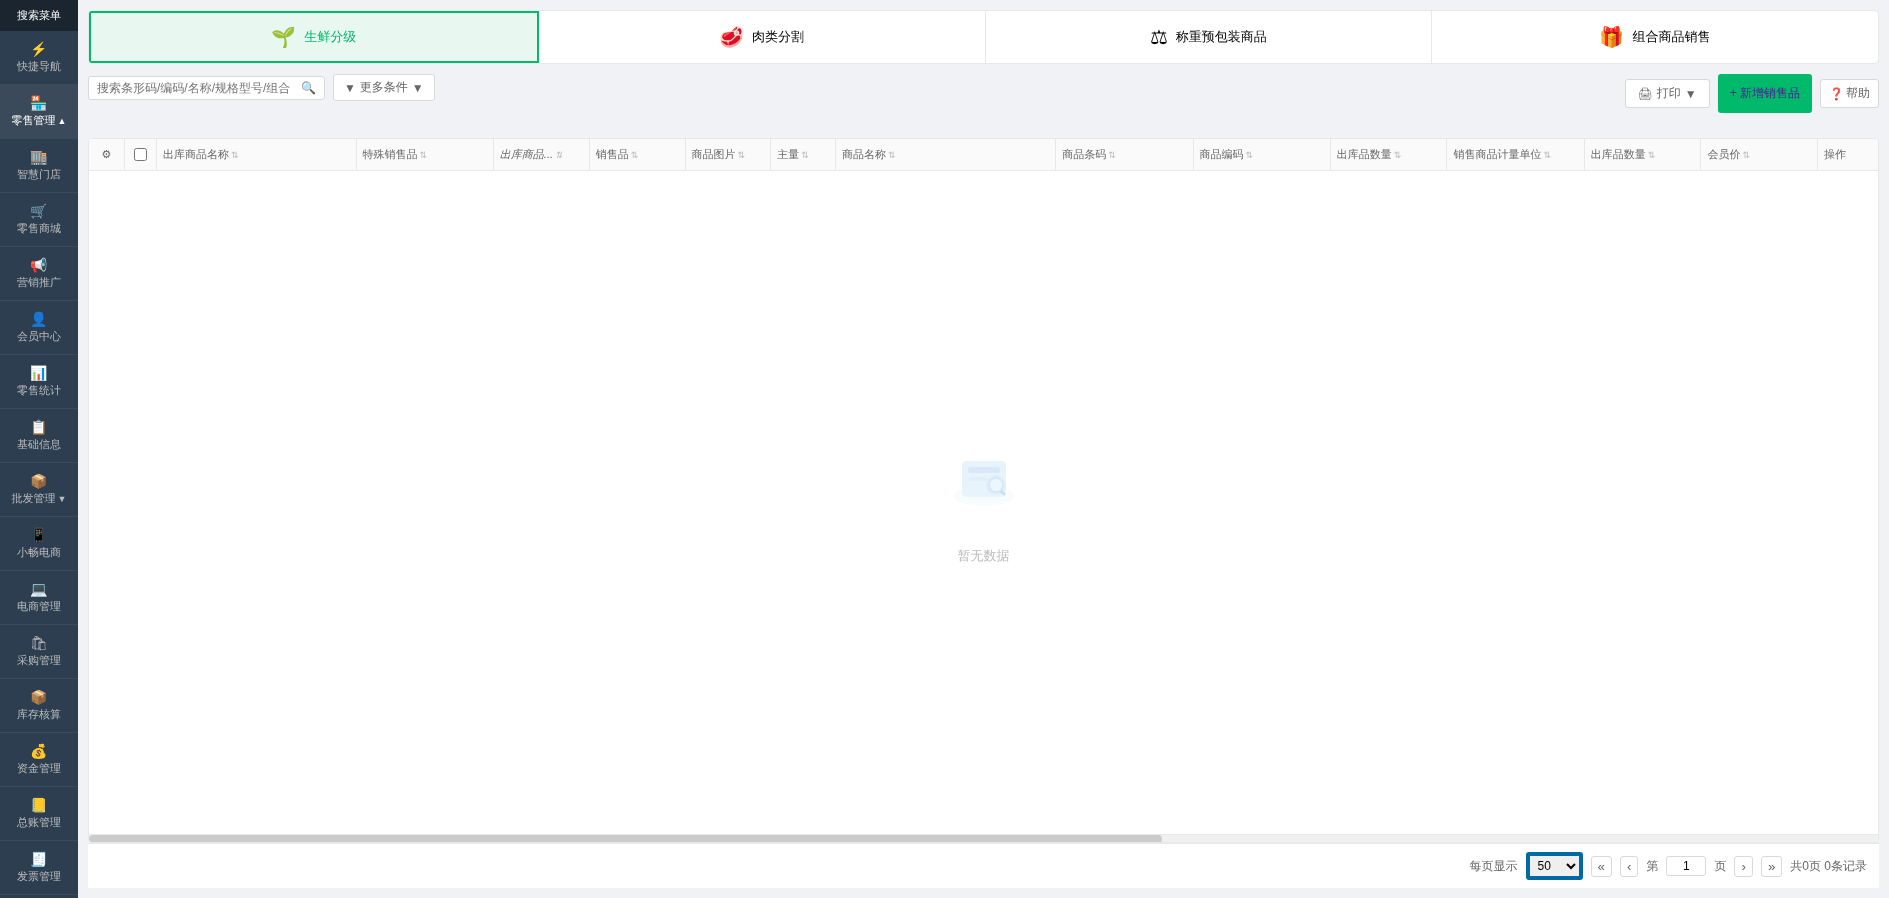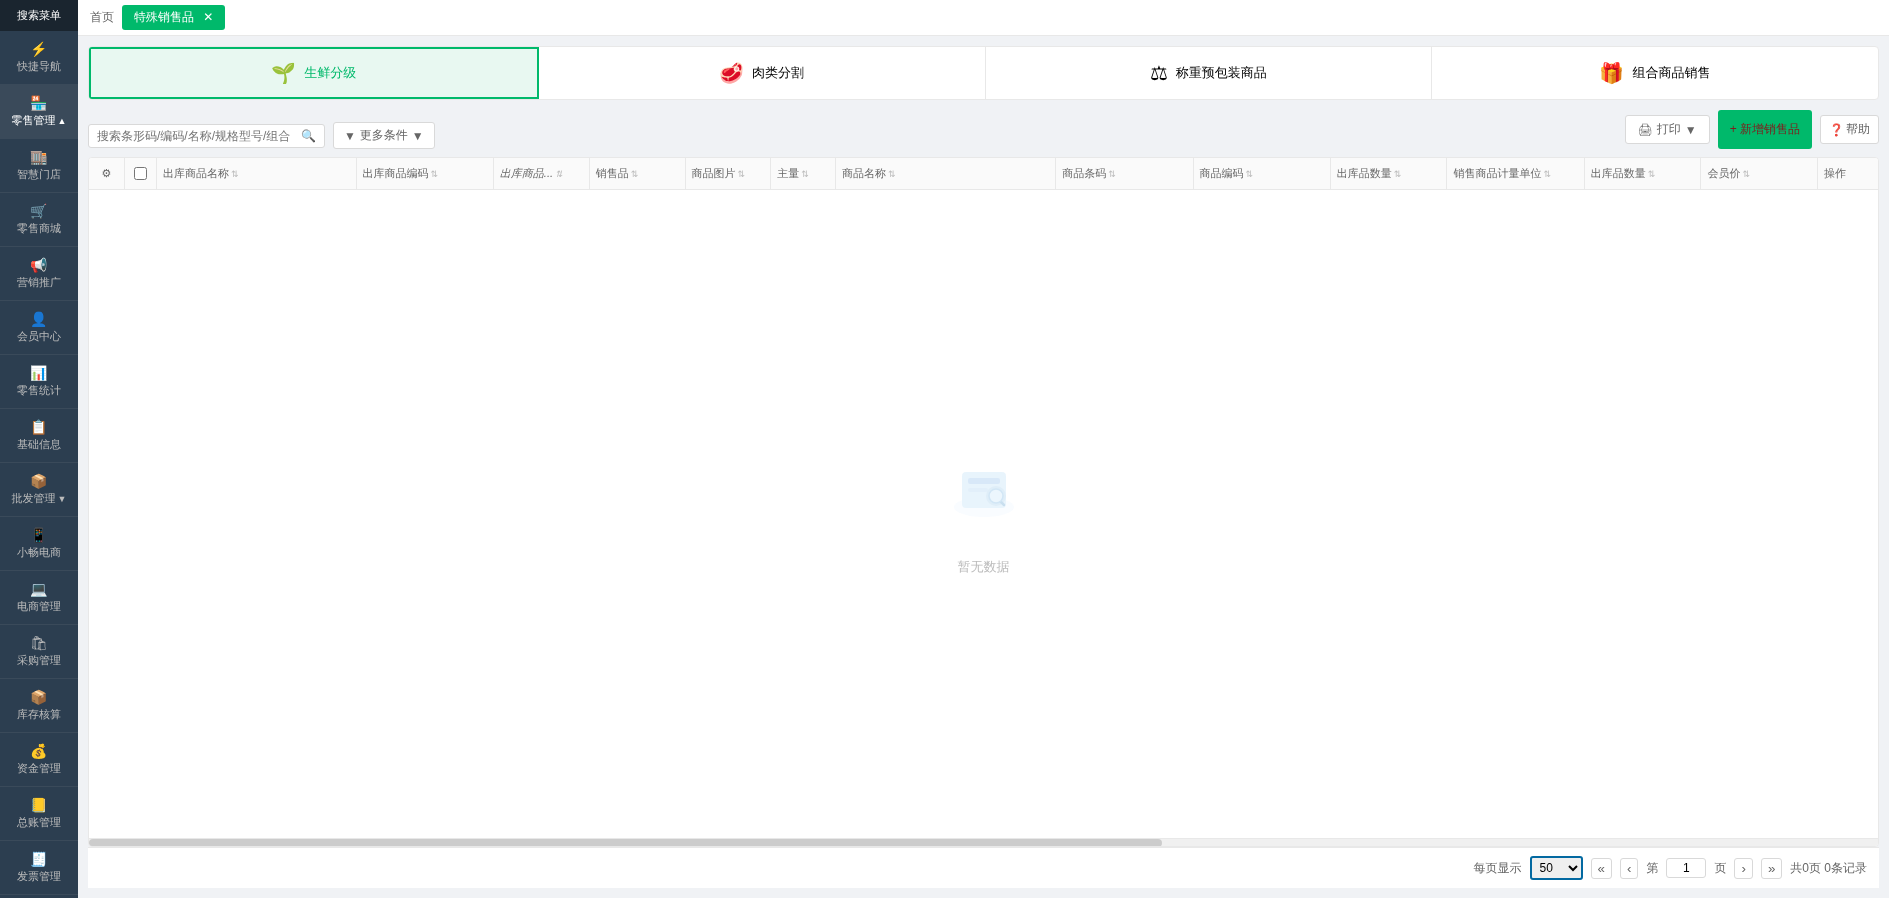--- a/index.html
+++ b/index.html
@@ -101,22 +101,22 @@
       background: #e8f8f1;
       border: 2px solid #00b96b;
       color: #00b96b;
     }
     .cat-tab .tab-icon { font-size: 20px; }
 
     
     .toolbar {
       display: flex;
       justify-content: space-between;
-      align-items: flex-end;
-      margin-bottom: 8px;
+      align-items: flex-start;
+      margin-bottom: 25px;
     }
     .toolbar-left { display: flex; gap: 8px; align-items: center; }
     .search-box {
       display: flex;
       align-items: center;
       border: 1px solid #d9d9d9;
       border-radius: 3px;
       padding: 4px 8px;
       background: white;
       gap: 4px;
@@ -152,21 +152,21 @@
       cursor: pointer;
       font-size: 12px;
       color: #666;
     }
     .add-btn {
       display: flex;
       align-items: center;
       gap: 4px;
       padding: 11px 12px;
       background: #00b96b;
-      color: #7f1d1d;
+      color: #4c1d95;
       border: none;
       border-radius: 3px;
       cursor: pointer;
       font-size: 12px;
     }
     .help-btn {
       display: flex;
       align-items: center;
       gap: 2px;
       padding: 5px 8px;
@@ -247,21 +247,21 @@
       padding: 8px 12px;
       display: flex;
       align-items: center;
       justify-content: flex-end;
       gap: 8px;
       font-size: 12px;
       color: #666;
       flex-shrink: 0;
     }
     .page-select {
-      border: 2px solid #0369a1;
+      border: 4px solid #0369a1;
       border-radius: 3px;
       padding: 2px 4px;
       font-size: 12px;
     }
     .page-btn {
       padding: 2px 6px;
       border: 1px solid #d9d9d9;
       border-radius: 3px;
       background: white;
       cursor: pointer;
@@ -389,27 +389,20 @@
 
   <div class="sidebar-item">
     
     
   </div>
 
 </div>
 
 <div class="main">
 
-  <div class="topbar">
-    <span class="breadcrumb-item">首页</span>
-    <div class="tab-active">
-      <span>特殊销售品</span>
-      <span class="tab-close">✕</span>
-    </div>
-  </div>
 
   <div class="content">
 
     <div class="category-tabs">
       <div class="cat-tab active">
         <span class="tab-icon">🌱</span>
         <span>生鲜分级</span>
       </div>
       <div class="cat-tab">
         <span class="tab-icon">🥩</span>
@@ -459,21 +452,21 @@
           <span>⚙</span>
         </div>
         <div class="th th-checkbox">
           <input type="checkbox" style="">
         </div>
         <div class="th th-out-name">
           <span>出库商品名称</span>
           <span class="sort-icon">⇅</span>
         </div>
         <div class="th th-out-code">
-          <span>出库商品编码</span>
+          <span>特殊销售品</span>
           <span class="sort-icon">⇅</span>
         </div>
         <div class="th th-out-spec">
           <span>出库商品...</span>
           <span class="sort-icon">⇅</span>
         </div>
         <div class="th th-sale">
           <span>销售品</span>
           <span class="sort-icon">⇅</span>
         </div>

